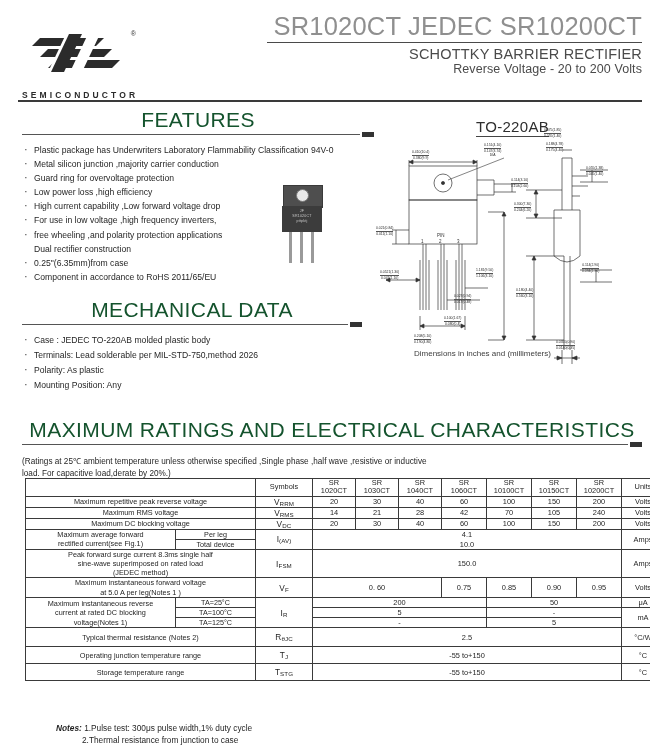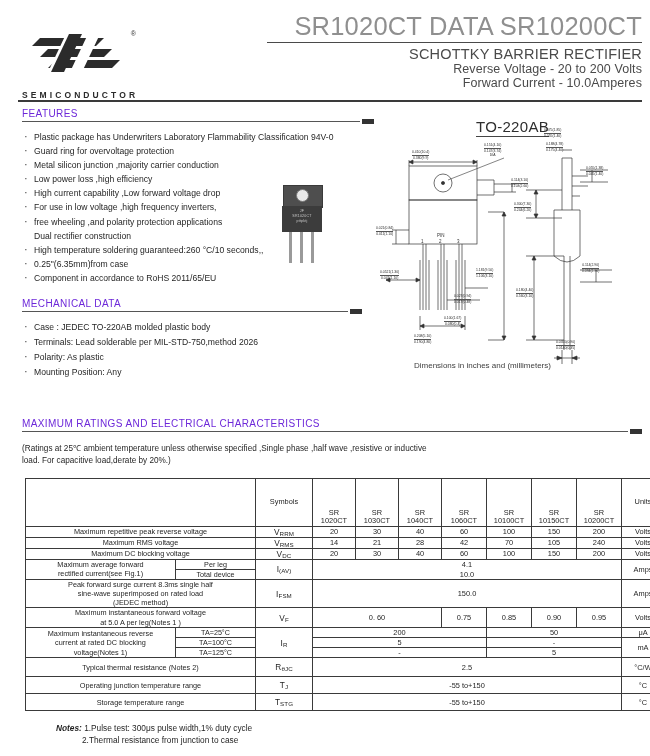--- a/index.html
+++ b/index.html
@@ -77,24 +77,25 @@
   .header-rule {
     position: absolute;
     left: 18px;
     right: 8px;
     top: 100px;
     border-bottom: 2.2px solid #3a3a3a;
   }
 
   
   .sec-head {
-    font-size: 10px;
-    color: #6d28d9;
+    font-size: 21px;
+    color: #14532d;
     letter-spacing: 0.4px;
     font-weight: 400;
+    text-align: center;
   }
   .sec-rule {
     position: relative;
     height: 4px;
     margin-top: 1px;
   }
   .sec-rule .line {
     position: absolute;
     left: 0; right: 14px; top: 1px;
     border-bottom: 1.2px solid #555;
@@ -204,21 +205,21 @@
     top: 0;
     font-size: 15px;
     color: #2e2e2e;
     letter-spacing: 0.3px;
     border-bottom: 1.4px solid #444;
     padding-bottom: 1px;
   }
   .dim-cap {
     position: absolute;
     left: 38px;
-    top: 243px;
+    top: 231px;
     font-size: 8px;
     color: #404040;
     white-space: nowrap;
   }
   .dimtxt {
     position: absolute;
     font-size: 3.4px;
     line-height: 4.4px;
     color: #2a2a2a;
     text-align: center;
@@ -263,21 +264,21 @@
     text-align: left;
     padding: 1px 3px 1px 4px;
     line-height: 9.5px;
     font-size: 7.3px;
   }
   .hdr-cell {
     line-height: 8.4px;
     padding: 2px 0;
     font-size: 7.4px;
   }
-  .hdr-cell .l1 { display: block; margin-top: 30px; }
+  .hdr-cell .l1 { display: block; }
   .sym {
     font-size: 8.3px;
     letter-spacing: 0.1px;
   }
   .sym sub {
     font-size: 6.2px;
     vertical-align: baseline;
     position: relative;
     bottom: -1px;
   }
@@ -318,46 +319,44 @@
           <path d="M47 2 L60 2 L42 40 L29 40 Z"></path>
           <path d="M66 2 L78 2 L60 40 L48 40 Z" fill="#ffffff"></path>
         </g>
       </svg>
       <span class="logo-reg">®</span>
     </div>
     <div class="logo-word">SEMICONDUCTOR</div>
   </div>
 
   <div class="title-block">
-    <div class="part-title">SR1020CT DATA SR10200CT</div>
+    <div class="part-title">SR1020CT JEDEC SR10200CT</div>
     <div class="title-rule"></div>
     <div class="subtitle1">SCHOTTKY BARRIER RECTIFIER</div>
     <div class="subtitle2">Reverse Voltage - 20 to 200 Volts</div>
-    <div class="subtitle3">Forward Current - 10.0Amperes</div>
   </div>
 
   <div class="header-rule"></div>
 </div>
 
 <div class="features">
   <div class="sec-head">FEATURES</div>
   <div class="sec-rule">
     <div class="line"></div>
       <div class="cap"></div>
   </div>
   <ul class="bullets">
     <li class="dotted">Plastic package has Underwriters Laboratory Flammability Classification 94V-0</li>
+    <li class="dotted">Metal silicon junction ,majority carrier conduction</li>
     <li class="dotted">Guard ring for overvoltage protection</li>
-    <li class="dotted">Metal silicon junction ,majority carrier conduction</li>
     <li class="dotted">Low power loss ,high efficiency</li>
     <li class="dotted">High current capability ,Low forward voltage drop</li>
     <li class="dotted">For use in low voltage ,high frequency inverters,</li>
     <li class="dotted">free wheeling ,and polarity protection applications</li>
     <li>Dual rectifier construction</li>
-    <li class="dotted">High temperature soldering guaranteed:260 °C/10 seconds,,</li>
     <li class="dotted">0.25"(6.35mm)from case</li>
     <li class="dotted">Component in  accordance to RoHS  2011/65/EU</li>
   </ul>
 </div>
 
 <div class="pkg-photo">
   <div class="tab"></div>
   <div class="hole"></div>
   <div class="body"></div>
   <div class="mark">

